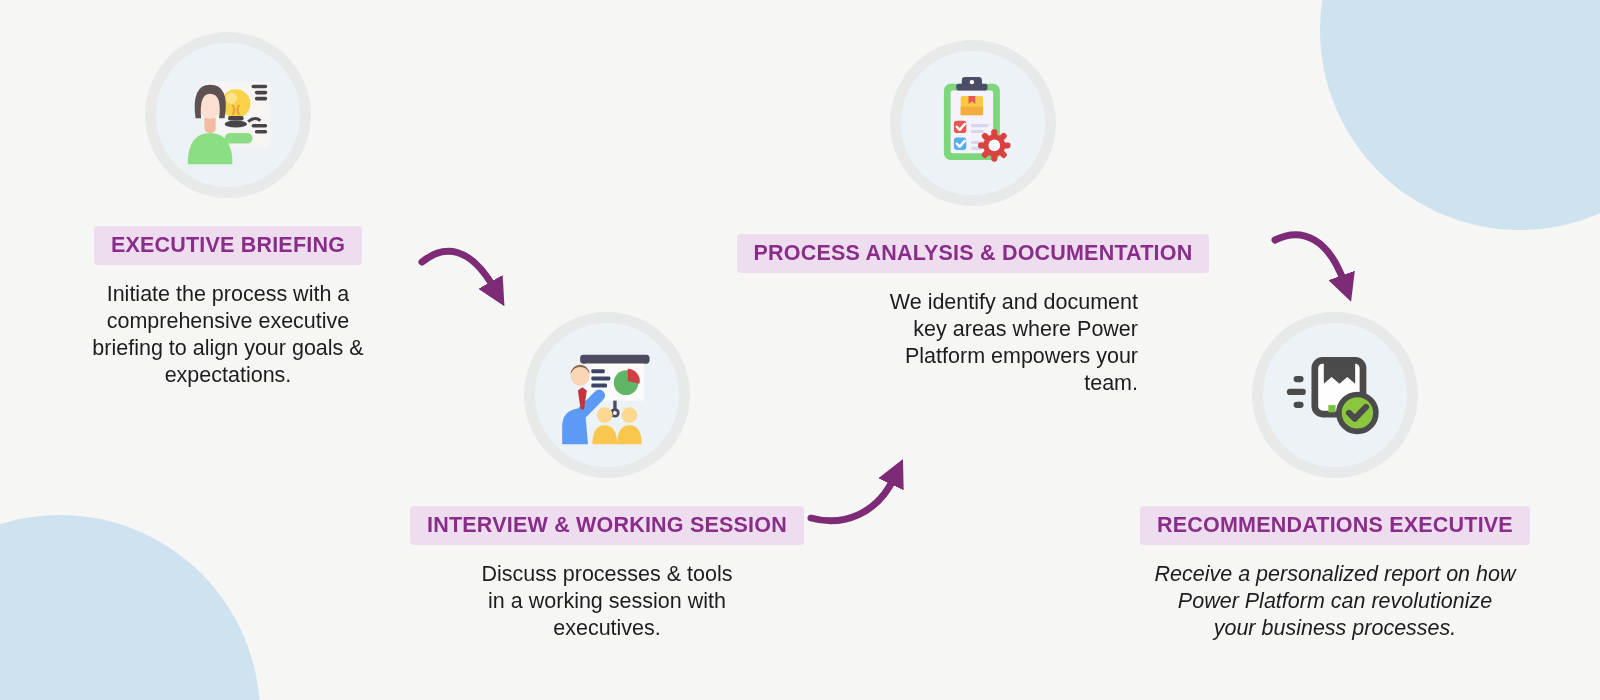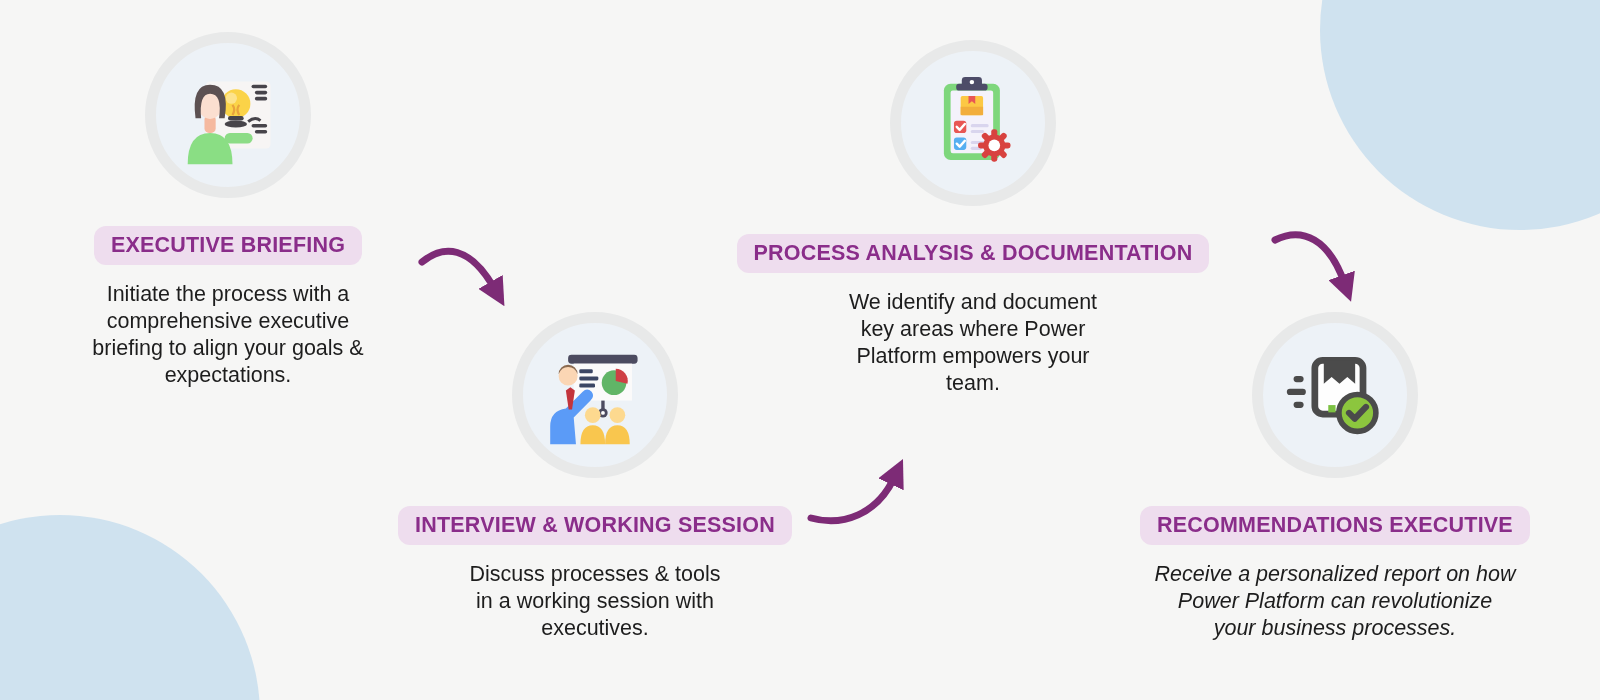--- a/index.html
+++ b/index.html
@@ -37,21 +37,21 @@
     display:flex;align-items:center;justify-content:center;
     flex:0 0 auto;
   }
   .icon-circle svg{width:112px;height:112px;display:block;}
   .badge{
     margin-top:28px;
     display:inline-block;
     background:var(--badge-bg);
     color:var(--badge-text);
     font-size:21.5px;font-weight:bold;letter-spacing:.2px;
-    padding:7px 17px;border-radius:12px;
+    padding:7px 17px;border-radius:4px;
     white-space:nowrap;
   }
   .desc{
     margin-top:16px;
     font-size:21.5px;font-weight:500;color:var(--body-text);
     line-height:27px;text-align:center;white-space:pre-line;
   }
   .arrow-svg{position:absolute;overflow:visible;}
   .arrow-path{fill:none;stroke:var(--arrow);stroke-width:7;stroke-linecap:round;}
   .arrow-head{fill:var(--arrow);}
@@ -86,21 +86,21 @@
         <path d="M21 53 q-4 -30 13 -30 q18 0 13 30 l-5 0 q3 -22 -8 -22 q-10 0 -8 22 z" fill="#5d5152"></path>
       </svg>
     </div>
     <div class="badge">EXECUTIVE BRIEFING</div>
     <p class="desc" style="width:330px;">Initiate the process with a
 comprehensive executive
 briefing to align your goals &amp;
 expectations.</p>
   </section>
 
-  <section class="step" style="left:385px;top:312px;width:420px;">
+  <section class="step" style="left:397px;top:312px;width:420px;">
     <div class="icon-circle">
       <svg viewBox="0 0 100 100">
         <rect x="26" y="14" width="62" height="8" rx="3" fill="#4c4b60"></rect>
         <rect x="31" y="22" width="52" height="33" fill="#fbfafa"></rect>
         <rect x="36" y="27" width="12" height="3.6" rx="1.2" fill="#3c4664"></rect>
         <rect x="36" y="33.4" width="17" height="3.6" rx="1.2" fill="#3c4664"></rect>
         <rect x="36" y="39.8" width="14" height="3.6" rx="1.2" fill="#3c4664"></rect>
         <circle cx="67" cy="39" r="11" fill="#61b567"></circle>
         <path d="M68.5 37.5 L68.5 26.5 A11 11 0 0 1 79 40 Z" fill="#cf3f44"></path>
         <rect x="55.6" y="55" width="3" height="8" fill="#4c4b60"></rect>
@@ -145,21 +145,21 @@
           <rect x="-2.7" y="-14.5" width="5.4" height="29" rx="2.2"></rect>
           <rect x="-2.7" y="-14.5" width="5.4" height="29" rx="2.2" transform="rotate(45)"></rect>
           <rect x="-2.7" y="-14.5" width="5.4" height="29" rx="2.2" transform="rotate(90)"></rect>
           <rect x="-2.7" y="-14.5" width="5.4" height="29" rx="2.2" transform="rotate(135)"></rect>
           <circle r="9.8"></circle>
           <circle r="5.2" fill="#ffffff"></circle>
         </g>
       </svg>
     </div>
     <div class="badge">PROCESS ANALYSIS &amp; DOCUMENTATION</div>
-    <p class="desc" style="width:330px;">We identify and document
+    <p class="desc" style="width:330px;text-align:right;">We identify and document
 key areas where Power
 Platform empowers your
 team.</p>
   </section>
 
   <section class="step" style="left:1125px;top:312px;width:420px;">
     <div class="icon-circle">
       <svg viewBox="0 0 100 100">
         <g fill="#4b4b4b">
           <rect x="13" y="33" width="9" height="5.6" rx="2.8"></rect>

